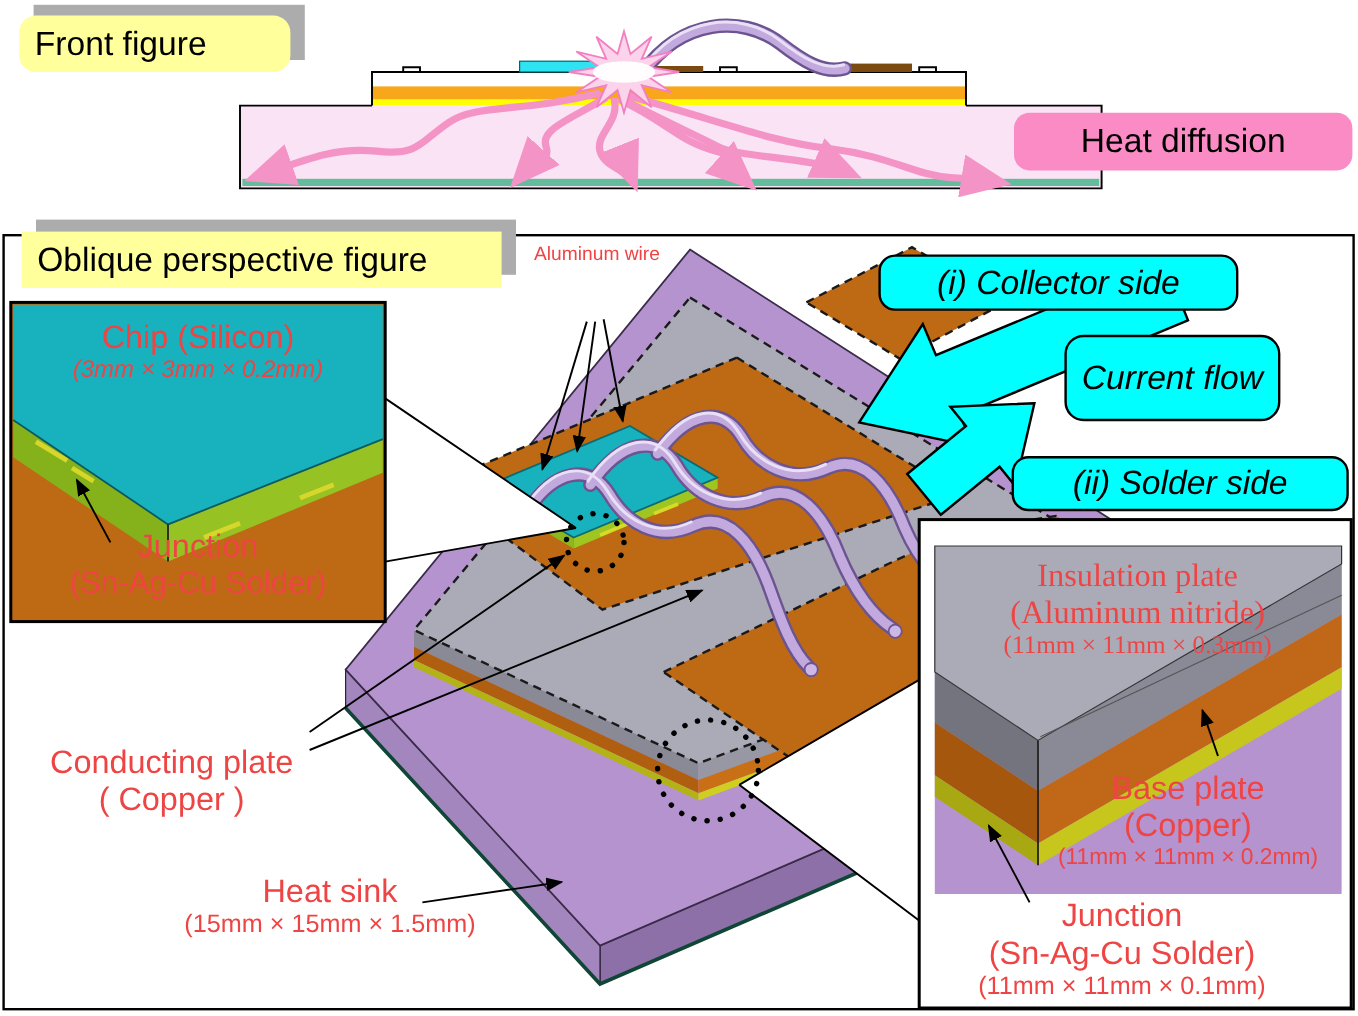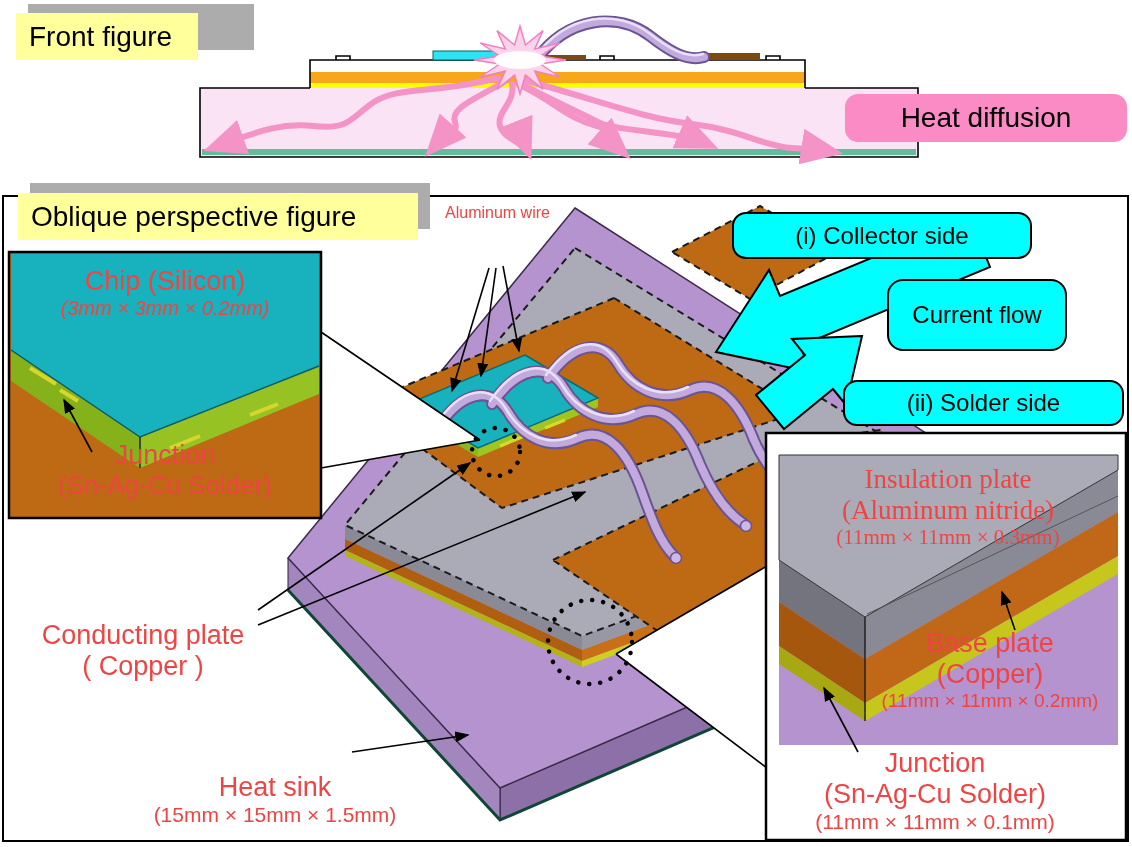--- a/index.html
+++ b/index.html
@@ -2,21 +2,21 @@
 <html><head>
 <meta charset="utf-8">
 <style>
   html,body{margin:0;padding:0;background:#fff;width:1132px;height:847px;
     font-family:"Liberation Sans",sans-serif;overflow:hidden;position:relative;}
   .abs{position:absolute;box-sizing:border-box;}
   .shadow{background:#ACACAC;z-index:3;}
   .title{background:#FFFF9C;z-index:4;display:flex;align-items:center;
     padding-left:13px;font-size:28px;color:#000;white-space:nowrap;}
   .cyanbox{background:#00FFFF;border:2px solid #000;border-radius:14px;z-index:5;
-    display:flex;align-items:center;justify-content:center;font-size:24px;color:#000;white-space:nowrap;}
+    display:flex;align-items:center;justify-content:center;font-size:28px;color:#000;white-space:nowrap;font-style:italic;}
   .pinkbox{background:#FA8BC5;border-radius:13px;z-index:5;display:flex;align-items:center;
     justify-content:center;font-size:28px;color:#000;margin-left:32px;}
   .lbl{z-index:5;text-align:center;color:#ef4444;line-height:1.14;}
   .lbl .big{font-size:27px;}
   .lbl .mid{font-size:26px;}
   .lbl .dim{font-size:20px;font-style:italic;}
   .lbl .dim2{font-size:21px;}
   .lbl .dim3{font-size:19px;}
   #mainbox{left:2px;top:195px;width:1127px;height:647px;border:2.5px solid #000;background:#fff;z-index:1;}
   svg{position:absolute;left:0;top:0;z-index:2;pointer-events:none;}
@@ -169,21 +169,21 @@
     <polygon points="11,350 140,437 140,468 11,381" fill="#85B21B"></polygon>
     <polygon points="140,437 319,366 319,394 140,468" fill="#96C224"></polygon>
     <path d="M30,368 l26,16 M170,448 l30,-12 M250,415 l28,-11 M60,390 l18,11" stroke="#D6D62B" stroke-width="4" fill="none"></path>
     <path d="M11,350 L140,437 L319,366" stroke="#0A5A60" stroke-width="1.5" fill="none"></path>
     <path d="M140,437 L140,468" stroke="#222" stroke-width="1.5" fill="none"></path>
     <path class="thin" marker-end="url(#ah)" d="M92,452 L64,400"></path>
   </g>
 </svg>
 
 <div class="abs shadow" style="left:28px;top:4px;width:226px;height:46px;"></div>
-<div class="abs title" style="left:16px;top:13px;width:182px;height:47px;">Front figure</div>
+<div class="abs title" style="left:16px;top:13px;width:226px;height:47px;border-radius:14px;">Front figure</div>
 
 <div class="abs pinkbox" style="left:813px;top:94px;width:282px;height:48px;">Heat diffusion</div>
 
 <div class="abs shadow" style="left:30px;top:183px;width:400px;height:46px;"></div>
 <div class="abs title" style="left:18px;top:193px;width:400px;height:47px;">Oblique perspective figure</div>
 
 <div class="abs lbl big" style="left:405px;top:204px;width:185px;">Aluminum wire</div>
 
 <div class="abs cyanbox" style="left:732px;top:212px;width:300px;height:47px;">(i) Collector side</div>
 <div class="abs cyanbox" style="left:887px;top:279px;width:180px;height:72px;border-radius:16px;">Current flow</div>
@@ -195,31 +195,31 @@
 </div>
 <div class="abs lbl" style="left:12px;top:440px;width:306px;">
   <div class="big">Junction</div>
   <div class="mid">(Sn-Ag-Cu Solder)</div>
 </div>
 
 <div class="abs lbl" style="left:18px;top:620px;width:250px;">
   <div class="big">Conducting plate</div>
   <div class="big">( Copper )</div>
 </div>
-<div class="abs lbl" style="left:140px;top:728px;width:270px;margin-top:44px;">
+<div class="abs lbl" style="left:140px;top:728px;width:270px;">
   <div class="big">Heat sink</div>
   <div class="dim2">(15mm × 15mm × 1.5mm)</div>
 </div>
 
 <div class="abs lbl" style="left:782px;top:464px;width:332px;font-family:Liberation Serif, serif;">
   <div class="big">Insulation plate</div>
   <div class="big">(Aluminum nitride)</div>
   <div class="dim2">(11mm × 11mm × 0.3mm)</div>
 </div>
-<div class="abs lbl" style="left:860px;top:628px;width:260px;">
+<div class="abs lbl" style="left:860px;top:642px;width:260px;">
   <div class="big">Base plate</div>
   <div class="big">(Copper)</div>
   <div class="dim3">(11mm × 11mm × 0.2mm)</div>
 </div>
 <div class="abs lbl" style="left:775px;top:748px;width:320px;">
   <div class="big">Junction</div>
   <div class="big">(Sn-Ag-Cu Solder)</div>
   <div class="dim2">(11mm × 11mm × 0.1mm)</div>
 </div>
 

